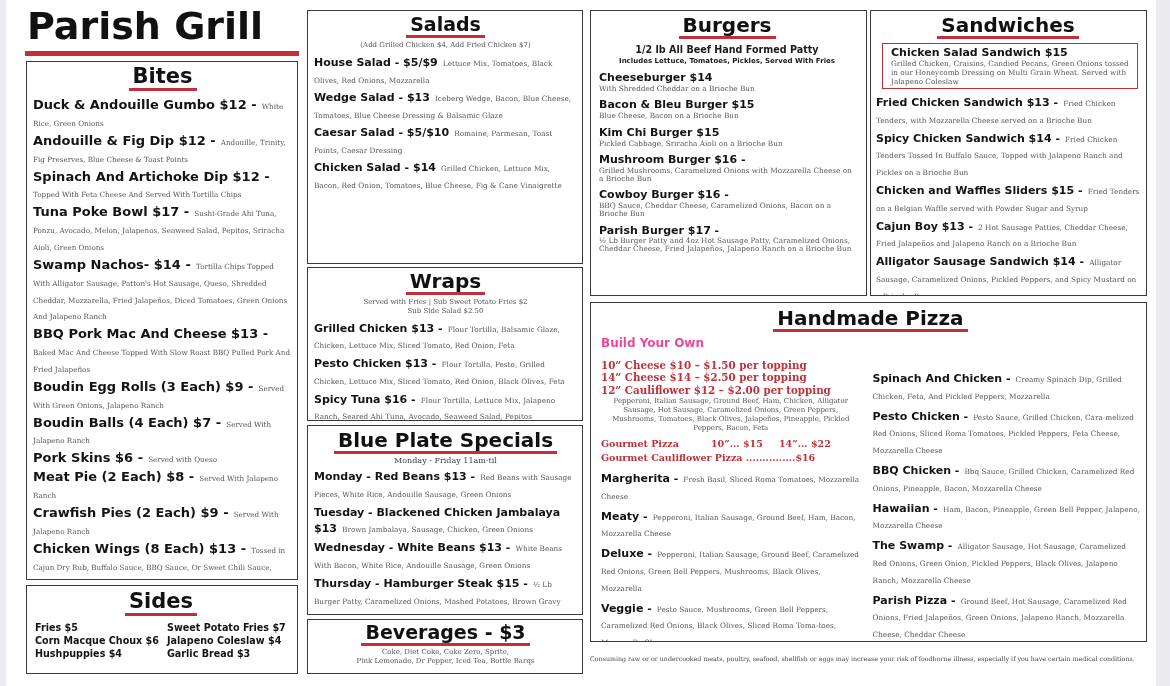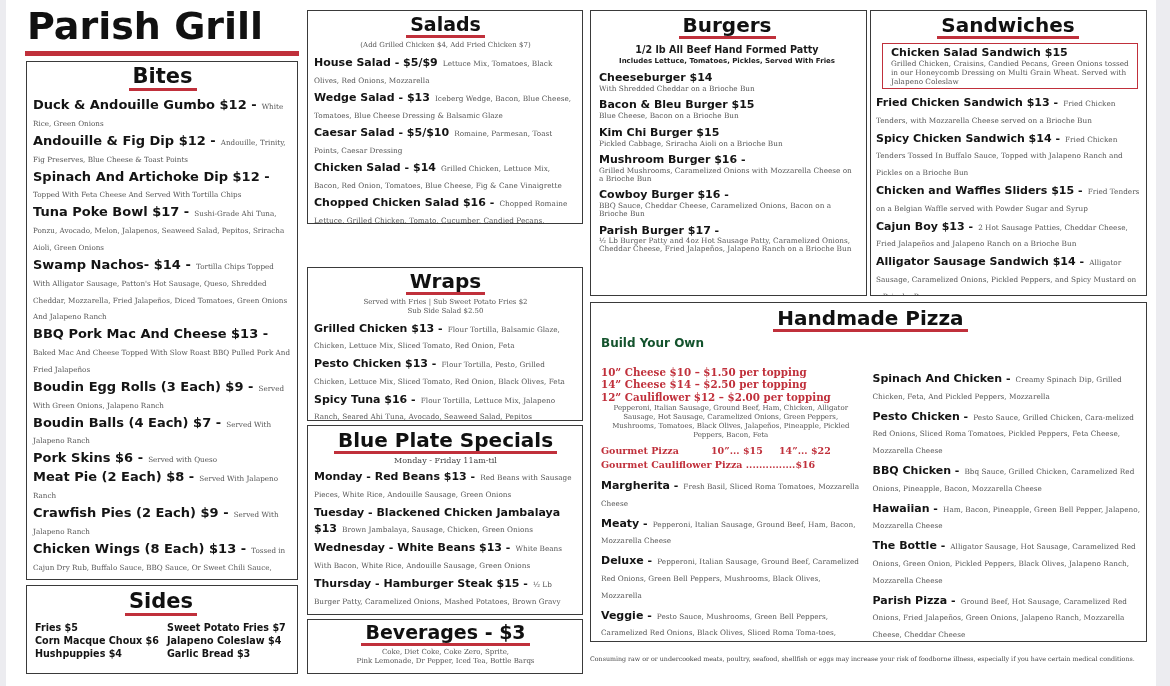--- a/index.html
+++ b/index.html
@@ -28,21 +28,21 @@
   #bites .idesc { font-size: 7.2px; }
   #bites .item { margin-bottom: 2.2px; }
 
   
   #sides { left: 26px; top: 585px; width: 272px; height: 89px; padding: 5px 10px 0 8px; }
   #sides .sec-title { font-size: 21px; margin-bottom: 6px; }
   .sides-grid { display: grid; grid-template-columns: 1fr 1fr; column-gap: 8px; row-gap: 0; }
   .sides-grid div { font-weight: bold; font-size: 9.6px; line-height: 1.35; color: #141414; white-space: nowrap; }
 
   
-  #salads { left: 307px; top: 10px; width: 276px; height: 214px; padding: 4px 5px 0 6px; }
+  #salads { left: 307px; top: 10px; width: 276px; height: 254px; padding: 4px 5px 0 6px; }
   #salads .sec-title { font-size: 19px; margin-bottom: 3px; }
   #salads .iname { font-size: 11px; }
   #salads .item { margin-bottom: 1.5px; }
 
   
   #wraps { left: 307px; top: 267px; width: 276px; height: 154px; padding: 3px 5px 0 6px; }
   #wraps .sec-title { font-size: 20px; margin-bottom: 3px; }
   #wraps .iname { font-size: 11px; }
 
   
@@ -73,21 +73,21 @@
   .feature { border: 1.5px solid #c0303b; padding: 2px 6px 2px 8px; margin: 0 2px 4px 6px; }
   .feature .iname { font-size: 11px; }
   .feature .idesc { display: block; }
 
   
   #pizza { left: 590px; top: 302px; width: 557px; height: 340px; padding: 5px 6px 0 10px; }
   #pizza .sec-title { font-size: 20px; margin-bottom: 4px; }
   .pizza-cols { display: flex; gap: 12px; }
   .pcol-left { width: 262px; }
   .pcol-right { width: 270px; padding-top: 33px; }
-  .byo { font-weight: bold; font-size: 12px; color: #14532d; margin-bottom: 16px; }
+  .byo { font-weight: bold; font-size: 12px; color: #ec4899; margin-bottom: 9px; }
   .red { color: #c0303b; font-weight: bold; font-family: "DejaVu Serif", serif; }
   .sizes div { font-size: 10.3px; line-height: 1.2; }
   .toppings { text-align: center; font-size: 7px; color: #555; line-height: 1.3; font-family: "DejaVu Serif", serif; margin: 1px 0 4px 0; }
   .gourmet { font-size: 9.5px; line-height: 1.45; display: flex; }
   .gourmet .g-name { width: 110px; }
   .gourmet .g-a { width: 68px; }
   #pizza .iname { font-size: 11px; }
   #pizza .item { margin-bottom: 4px; }
 
   #disclaimer { position: absolute; left: 590px; top: 655px; width: 557px; font-size: 6.3px; color: #444; font-family: "DejaVu Serif", serif; white-space: nowrap; }
@@ -133,21 +133,20 @@
 </div>
 
 <div id="salads" class="box">
   <div class="sec-title"><span>Salads</span></div>
   <div class="note" style="margin-bottom:3px;">(Add Grilled Chicken $4, Add Fried Chicken $7)</div>
   <div>
       <div class="item"><span class="iname">House Salad - $5/$9</span> <span class="idesc">Lettuce Mix, Tomatoes, Black Olives, Red Onions, Mozzarella</span></div>
       <div class="item"><span class="iname">Wedge Salad - $13</span> <span class="idesc">Iceberg Wedge, Bacon, Blue Cheese, Tomatoes, Blue Cheese Dressing &amp; Balsamic Glaze</span></div>
       <div class="item"><span class="iname">Caesar Salad - $5/$10</span> <span class="idesc">Romaine, Parmesan, Toast Points, Caesar Dressing</span></div>
       <div class="item"><span class="iname">Chicken Salad - $14</span> <span class="idesc">Grilled Chicken, Lettuce Mix, Bacon, Red Onion, Tomatoes, Blue Cheese, Fig &amp; Cane Vinaigrette</span></div>
-      <div class="item"><span class="iname">Chopped Chicken Salad $16 -</span> <span class="idesc">Chopped Romaine Lettuce, Grilled Chicken, Tomato, Cucumber, Candied Pecans, Craisins, Green Apple, and Mozzarella. Tossed in our Fig and Cane Vinaigerette</span></div>
       <div class="item"> </div>
     </div>
 </div>
 
 <div id="wraps" class="box">
   <div class="sec-title"><span>Wraps</span></div>
   <div class="note">Served with Fries | Sub Sweet Potato Fries $2</div>
   <div class="note" style="margin-bottom:3px;">Sub Side Salad $2.50</div>
   <div>
       <div class="item"><span class="iname">Grilled Chicken $13 -</span> <span class="idesc">Flour Tortilla, Balsamic Glaze, Chicken, Lettuce Mix, Sliced Tomato, Red Onion, Feta</span></div>
@@ -226,20 +225,20 @@
           <div class="item"><span class="iname">Deluxe -</span> <span class="idesc">Pepperoni, Italian Sausage, Ground Beef, Caramelized Red Onions, Green Bell Peppers, Mushrooms, Black Olives, Mozzarella</span></div>
           <div class="item"><span class="iname">Veggie -</span> <span class="idesc">Pesto Sauce, Mushrooms, Green Bell Peppers, Caramelized Red Onions, Black Olives, Sliced Roma Toma-toes, Mozzarella Cheese</span></div>
         </div>
     </div>
     <div class="pcol-right">
       <div>
           <div class="item"><span class="iname">Spinach And Chicken -</span> <span class="idesc">Creamy Spinach Dip, Grilled Chicken, Feta, And Pickled Peppers, Mozzarella</span></div>
           <div class="item"><span class="iname">Pesto Chicken -</span> <span class="idesc">Pesto Sauce, Grilled Chicken, Cara-melized Red Onions, Sliced Roma Tomatoes, Pickled Peppers, Feta Cheese, Mozzarella Cheese</span></div>
           <div class="item"><span class="iname">BBQ Chicken -</span> <span class="idesc">Bbq Sauce, Grilled Chicken, Caramelized Red Onions, Pineapple, Bacon, Mozzarella Cheese</span></div>
           <div class="item"><span class="iname">Hawaiian -</span> <span class="idesc">Ham, Bacon, Pineapple, Green Bell Pepper, Jalapeno, Mozzarella Cheese</span></div>
-          <div class="item"><span class="iname">The Bottle -</span> <span class="idesc">Alligator Sausage, Hot Sausage, Caramelized Red Onions, Green Onion, Pickled Peppers, Black Olives, Jalapeno Ranch, Mozzarella Cheese</span></div>
+          <div class="item"><span class="iname">The Swamp -</span> <span class="idesc">Alligator Sausage, Hot Sausage, Caramelized Red Onions, Green Onion, Pickled Peppers, Black Olives, Jalapeno Ranch, Mozzarella Cheese</span></div>
           <div class="item"><span class="iname">Parish Pizza -</span> <span class="idesc">Ground Beef, Hot Sausage, Caramelized Red Onions, Fried Jalapeños, Green Onions, Jalapeno Ranch, Mozzarella Cheese, Cheddar Cheese</span></div>
         </div>
     </div>
   </div>
 </div>
 
 <div id="disclaimer">Consuming raw or or undercooked meats, poultry, seafood, shellfish or eggs may increase your risk of foodborne illness, especially if you have certain medical conditions.</div>
 
 </body></html>

